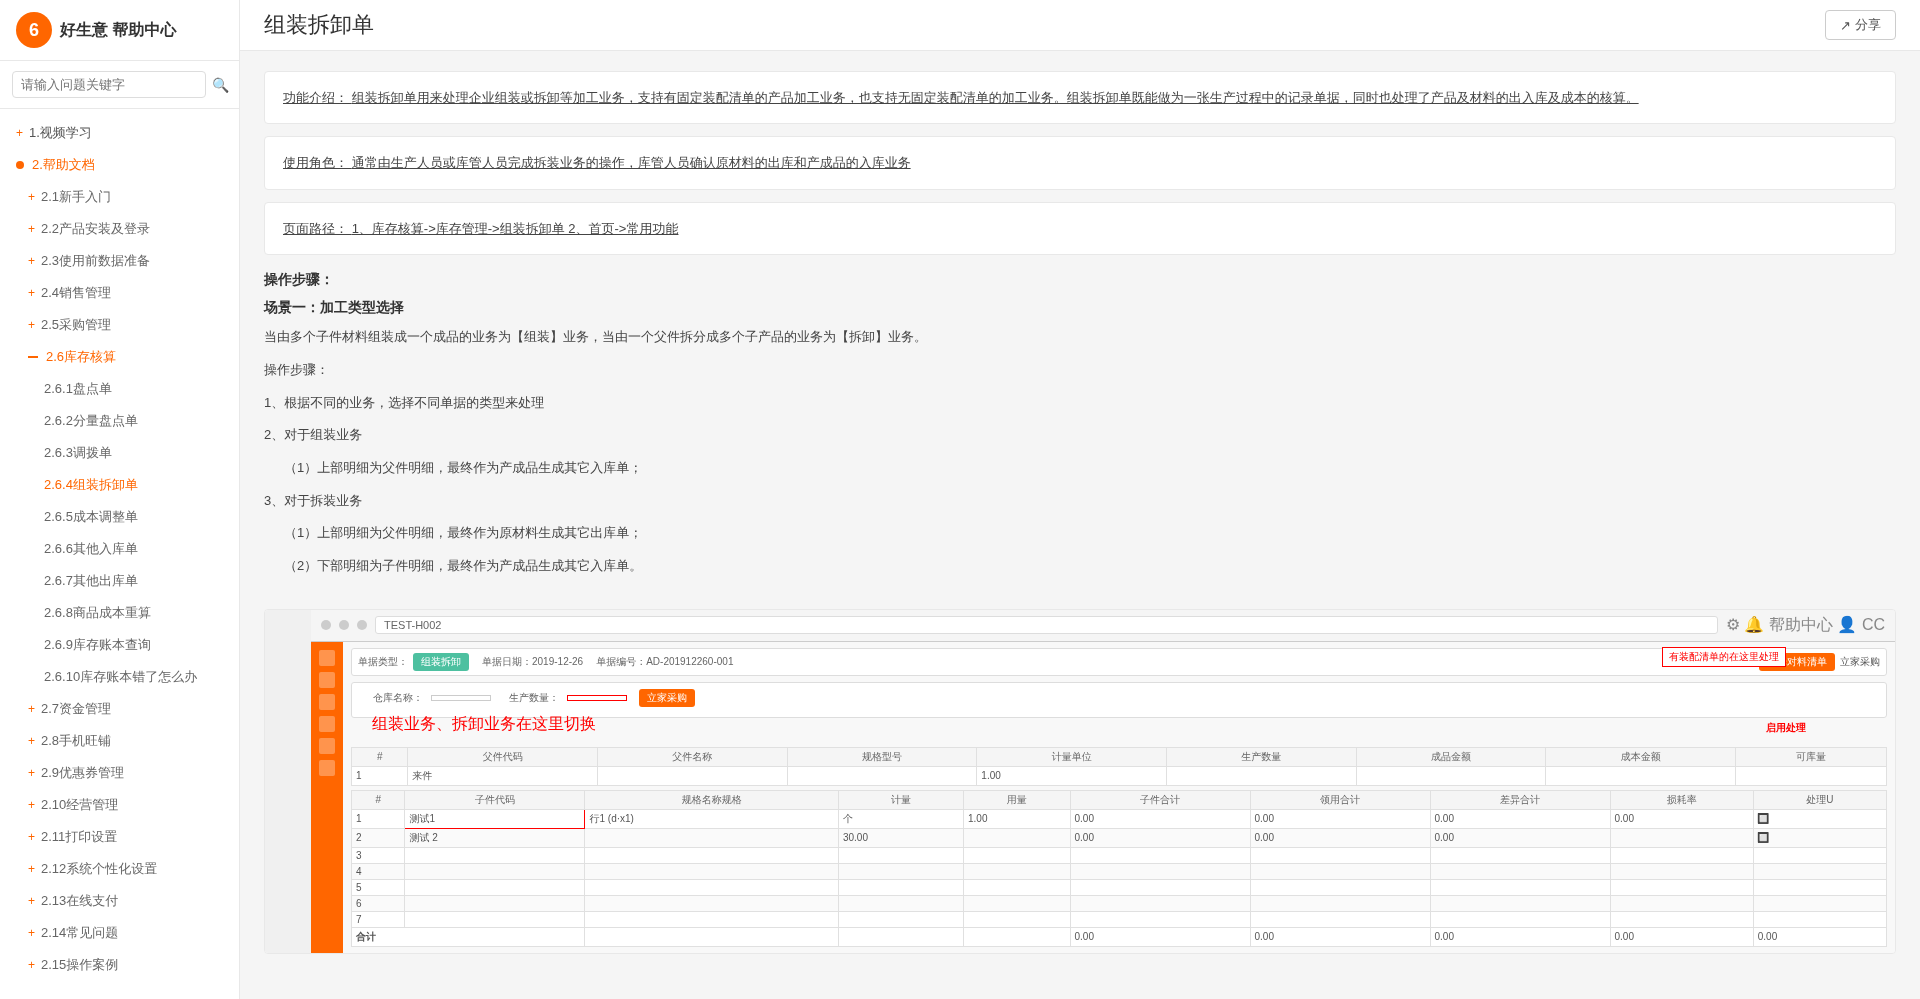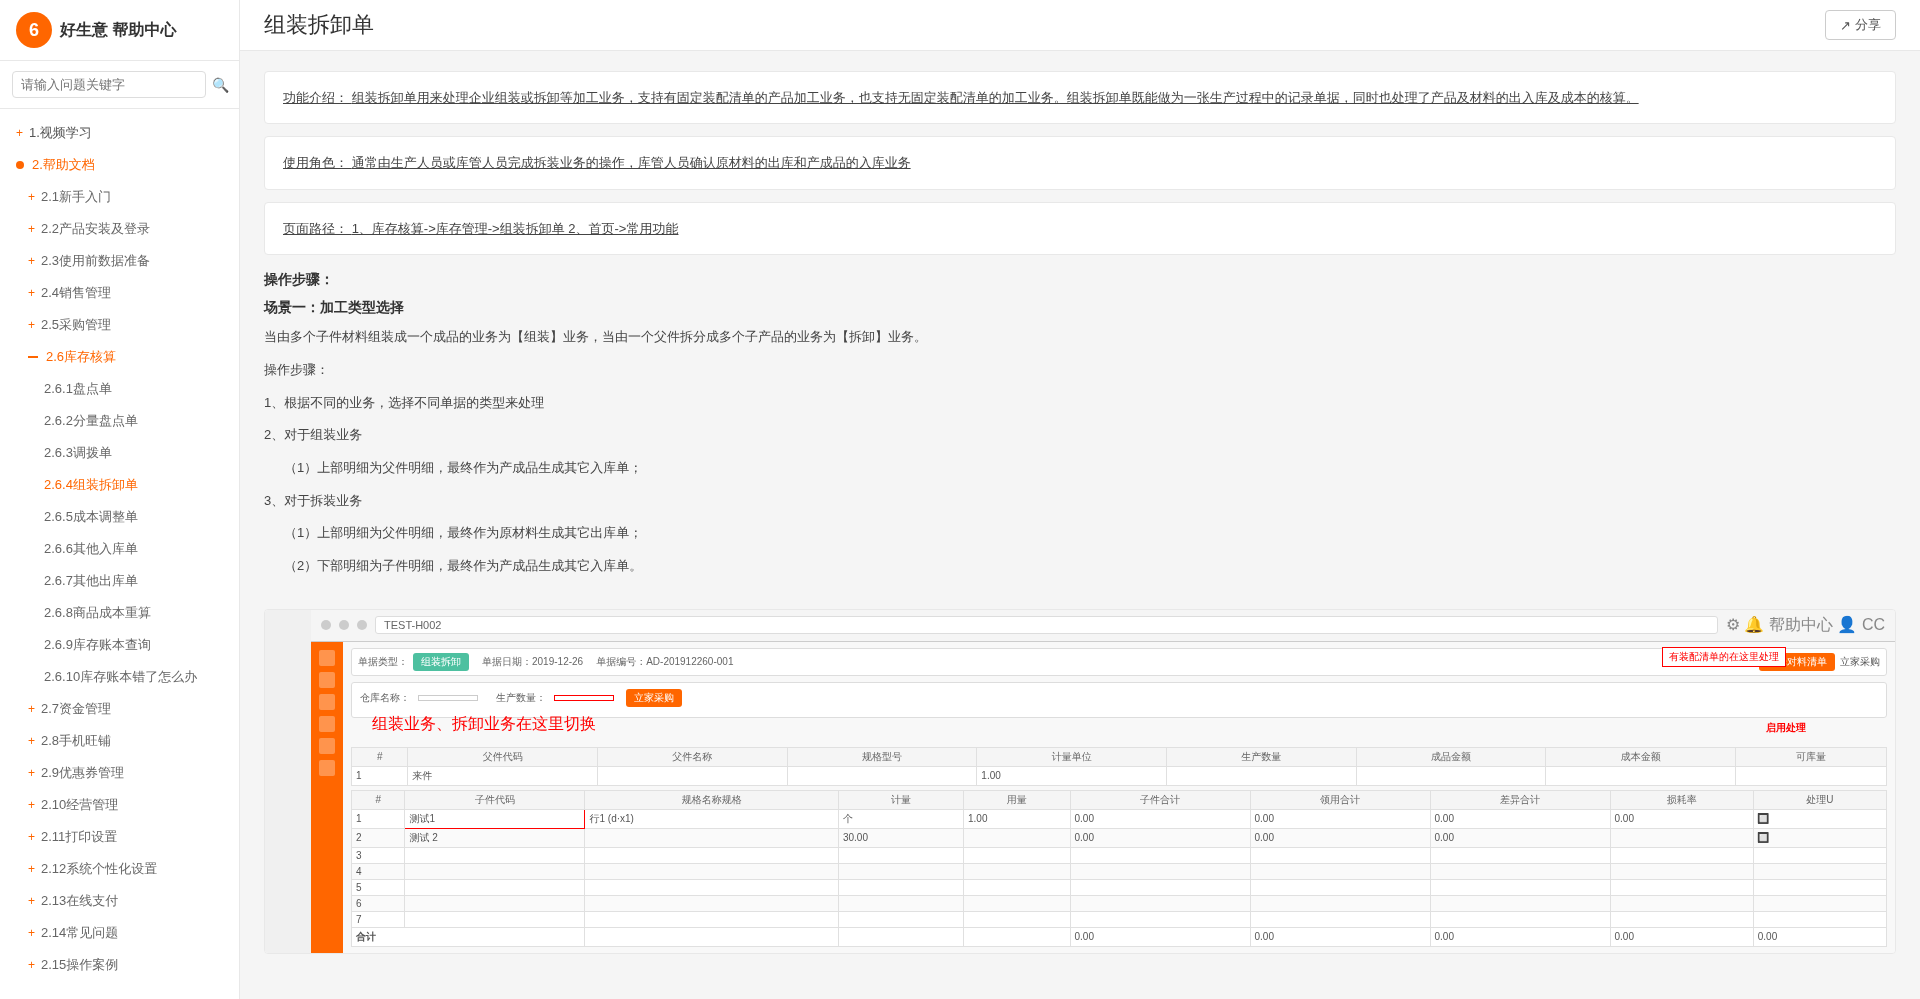--- a/index.html
+++ b/index.html
@@ -421,21 +421,21 @@
               <div class="mock-btn-orange" style="margin-left:auto;">
                 <span>选择对料清单</span>
               </div>
               <div style="font-size:10px;color:#555;cursor:pointer;">
                 <span>立家采购</span>
               </div>
             </div>
 
             <div style="background:#fff; border:1px solid #ddd; border-radius:3px; padding:6px 8px; margin-bottom:5px; position:relative;">
               <div style="display:flex; align-items:center; gap:8px; margin-bottom:4px;">
-                <span style="font-size:10px;color:#666;">仓库名称：</span>
+                <span style="font-size:10px;color:#666;margin-left:13px;">仓库名称：</span>
                 <div style="border:1px solid #ccc;padding:2px 12px;font-size:10px;min-width:60px;"></div>
                 <span style="font-size:10px;color:#666;margin-left:10px;">生产数量：</span>
                 <div style="border:1.5px solid red;padding:2px 12px;font-size:10px;min-width:60px;background:#fff;"></div>
                 <div class="mock-btn-orange" style="margin-left:4px;">立家采购</div>
               </div>
 
               <div style="position:absolute; left:20px; bottom:-18px; font-size:16px; color:red; font-weight:normal; white-space:nowrap;">
                 <span>组装业务、拆卸业务在这里切换</span>
               </div>
 

